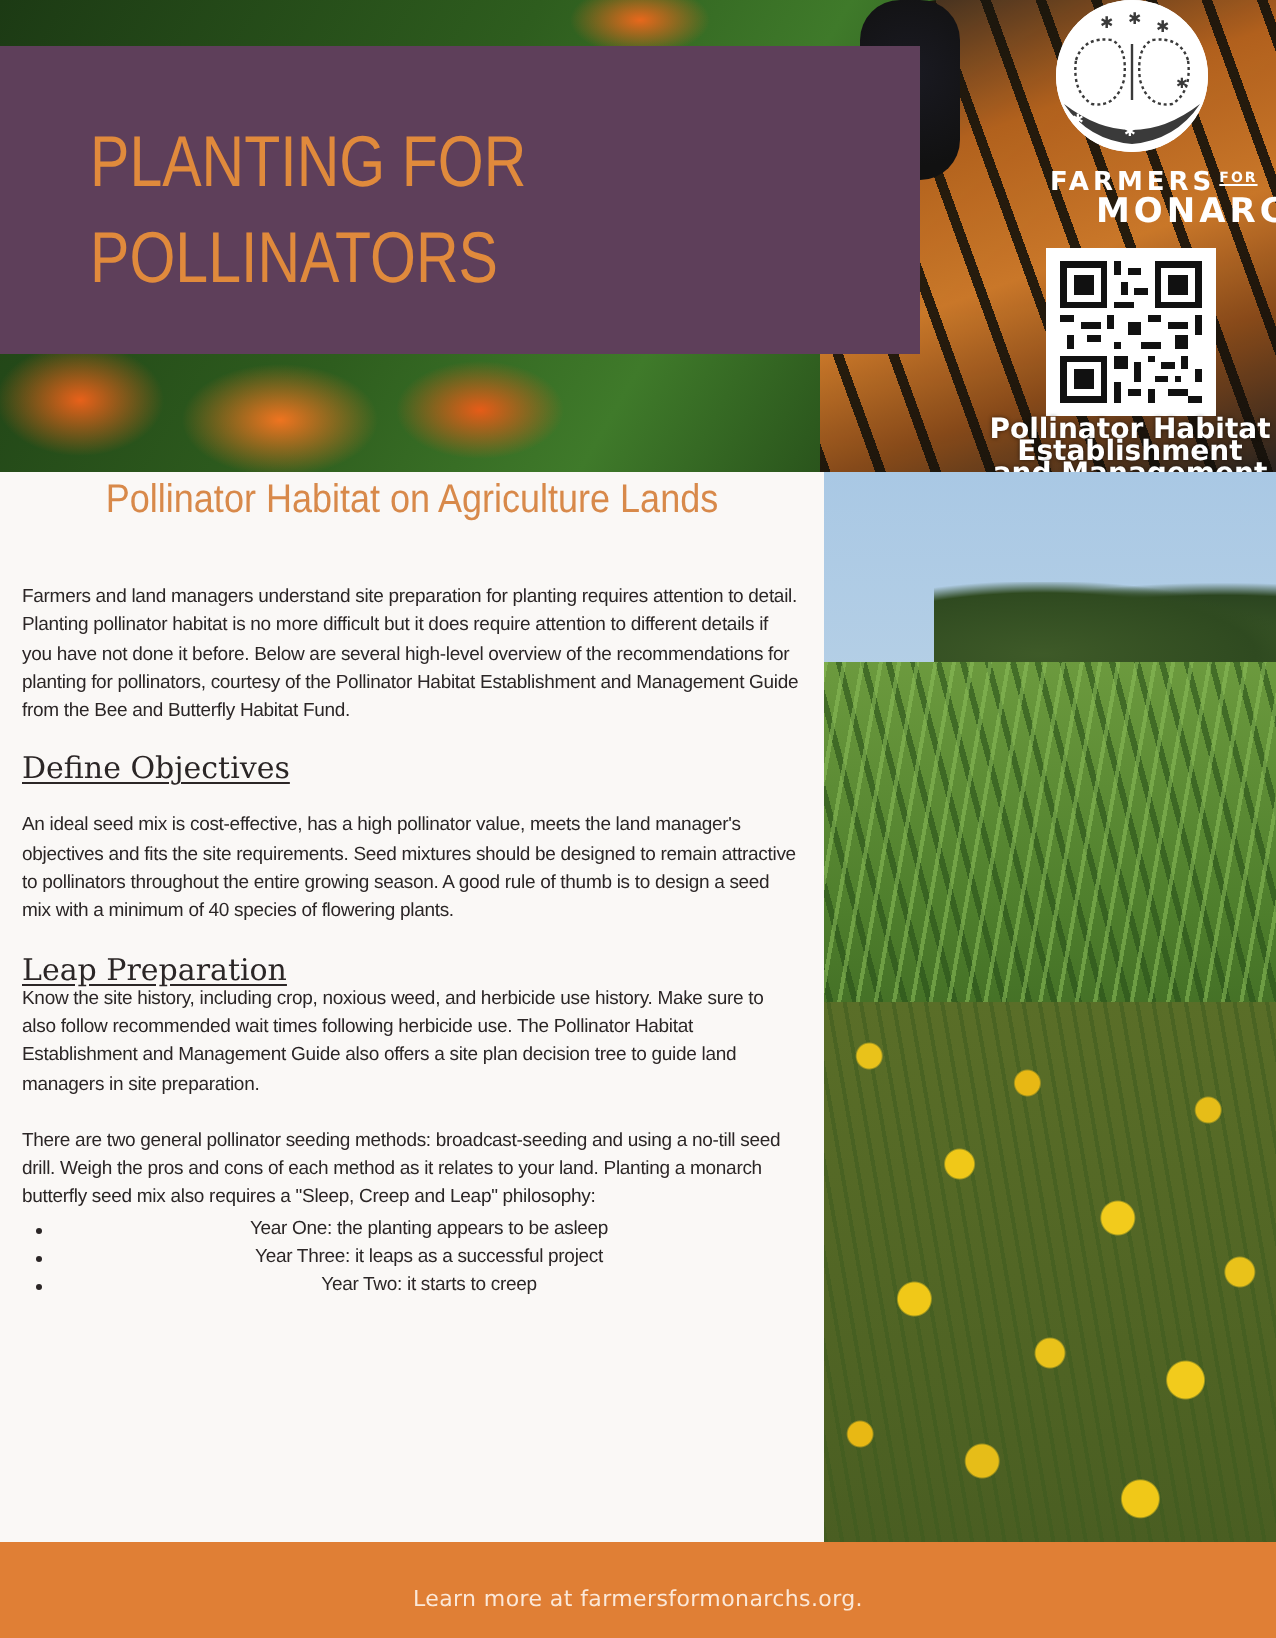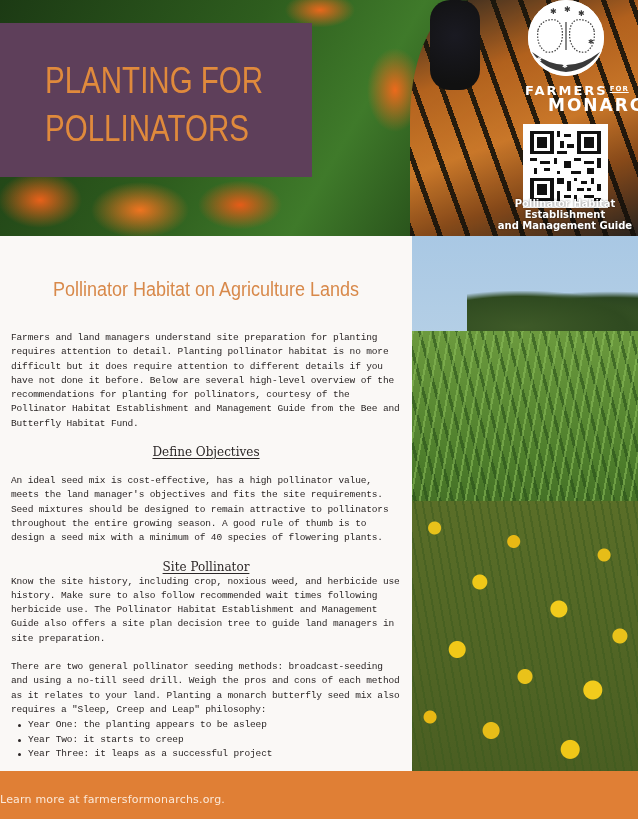--- a/index.html
+++ b/index.html
@@ -24,21 +24,21 @@
         linear-gradient(160deg, #2a2320 0%, #b9621e 30%, #d27a2a 55%, #8c4a1a 75%, #2a2320 100%);
       border-top-left-radius: 60px 120px;
       opacity: 0.95;
     }
     .butterfly-body {
       position: absolute; left: 430px; top: 0; width: 50px; height: 90px;
       background: radial-gradient(circle at 50% 40%, #1a1a22 0%, #111 80%);
       border-radius: 20px;
     }
     .title-banner {
-      position: absolute; left: 0; top: 23px; width: 312px; height: 154px;
+      position: absolute; left: 0; top: 23px; width: 460px; height: 154px;
       background: #5e3f5a;
     }
     .title-banner h1 {
       position: absolute; left: 45px; top: 34px;
       font-family: "Liberation Sans", sans-serif; font-weight: normal;
       font-size: 36px; line-height: 48px; color: #e08a3c;
       letter-spacing: 0px; transform: scaleX(0.82); transform-origin: left top;
       width: 420px;
     }
     .title-banner h1 span { display: block; }
@@ -54,49 +54,48 @@
     }
     .brand .line1 { font-size: 13px; line-height: 15px; display: block; }
     .brand .line1 .for { font-size: 7px; letter-spacing: 1px; text-decoration: underline; vertical-align: 4px; margin-left: 2px; }
     .brand .line2 { font-size: 17px; line-height: 15px; display: block; padding-left: 23px; }
 
     .qr {
       position: absolute; left: 523px; top: 124px; width: 85px; height: 84px; background: #ffffff;
     }
     .qr svg { width: 85px; height: 84px; display: block; }
     .qr-caption {
-      position: absolute; left: 492px; top: 198px; width: 146px; text-align: center;
+      position: absolute; left: 492px; top: 210px; width: 146px; text-align: center;
       color: #ffffff; font-family: "DejaVu Sans", sans-serif; font-weight: bold;
-      font-size: 10px; line-height: 11px; text-shadow: 0 0 2px rgba(0,0,0,0.6);
+      font-size: 14px; line-height: 11px; text-shadow: 0 0 2px rgba(0,0,0,0.6);
     }
 
     
     .content {
       position: absolute; left: 0; top: 236px; width: 412px; height: 535px;
-      background: #faf8f6; padding: 0 11px; margin-top: 39px;
+      background: #faf8f6; padding: 0 11px;
     }
     .content h2 {
       font-family: "Liberation Sans", sans-serif; font-weight: normal;
       color: #d8894a; font-size: 20px; line-height: 24px; text-align: center;
       margin-top: 2px; transform: scaleX(0.9);
     }
     .content p, .content li {
-      font-family: Liberation Mono, monospace; font-size: 9.5px; line-height: 14.3px;
+      font-family: Liberation Sans, sans-serif; font-size: 9.5px; line-height: 14.3px;
       color: #2b2626; letter-spacing: -0.15px;
     }
     .intro { margin-top: 30px; }
     .section { margin-top: 14px; }
     .section h3 {
-      font-family: "DejaVu Serif", serif; font-weight: normal; font-size: 12px;
+      font-family: "DejaVu Serif", serif; font-weight: normal; font-size: 15px;
       line-height: 15px; color: #2b2626; text-decoration: underline;
       text-underline-offset: 2px;
-      text-align: center;
     }
     .section ul { list-style: none; margin-top: 1px; padding-left: 17px; }
-    .section li { position: relative; }
+    .section li { position: relative; text-align: center; }
     .section li::before {
       content: ""; position: absolute; left: -10px; top: 6px; width: 3px; height: 3px;
       border-radius: 50%; background: #2b2626;
     }
 
     
     .photo {
       position: absolute; left: 412px; top: 236px; width: 226px; height: 535px; overflow: hidden;
       background:
         linear-gradient(180deg, #a9c8e4 0%, #b6d0e6 22%, rgba(0,0,0,0) 22%),
@@ -129,21 +128,21 @@
         radial-gradient(circle at 70% 92%, #f0c818 0 9px, rgba(0,0,0,0) 10px),
         radial-gradient(circle at 92% 50%, #e9c21a 0 7px, rgba(0,0,0,0) 8px),
         radial-gradient(circle at 8% 80%, #e8b814 0 6px, rgba(0,0,0,0) 7px),
         repeating-linear-gradient(80deg, rgba(60,90,30,0.5) 0px, rgba(60,90,30,0.5) 2px, rgba(0,0,0,0) 2px, rgba(0,0,0,0) 8px),
         linear-gradient(180deg, #5a6e28 0%, #4a5e22 100%);
     }
 
     
     .footer {
       position: absolute; left: 0; top: 771px; width: 638px; height: 48px;
-      background: #e07f35; 
+      background: #e07f35; text-align: center;
     }
     .footer span {
       display: inline-block; margin-top: 22px;
       font-family: "DejaVu Sans", sans-serif; font-size: 11px; line-height: 14px;
       color: #fbe8d8; letter-spacing: 0.2px;
     }
   </style>
 </head>
 <body>
 
@@ -243,30 +242,30 @@
 
   <div class="section">
     <h3>Define Objectives</h3>
   </div>
 
   <div class="section">
     <p>An ideal seed mix is cost-effective, has a high pollinator value, meets the land manager's objectives and fits the site requirements. Seed mixtures should be designed to remain attractive to pollinators throughout the entire growing season. A good rule of thumb is to design a seed mix with a minimum of 40 species of flowering plants.</p>
   </div>
 
   <div class="section">
-    <h3>Site Pollinator</h3>
+    <h3>Leap Preparation</h3>
     <p>Know the site history, including crop, noxious weed, and herbicide use history. Make sure to also follow recommended wait times following herbicide use. The Pollinator Habitat Establishment and Management Guide also offers a site plan decision tree to guide land managers in site preparation.</p>
   </div>
 
   <div class="section">
     <p>There are two general pollinator seeding methods: broadcast-seeding and using a no-till seed drill. Weigh the pros and cons of each method as it relates to your land. Planting a monarch butterfly seed mix also requires a "Sleep, Creep and Leap" philosophy:</p>
     <ul>
       <li>Year One: the planting appears to be asleep</li>
+      <li>Year Three: it leaps as a successful project</li>
       <li>Year Two: it starts to creep</li>
-      <li>Year Three: it leaps as a successful project</li>
     </ul>
   </div>
 </div>
 
 <div class="photo">
   <div class="trees"></div>
   <div class="corn"></div>
   <div class="flowers"></div>
 </div>
 

